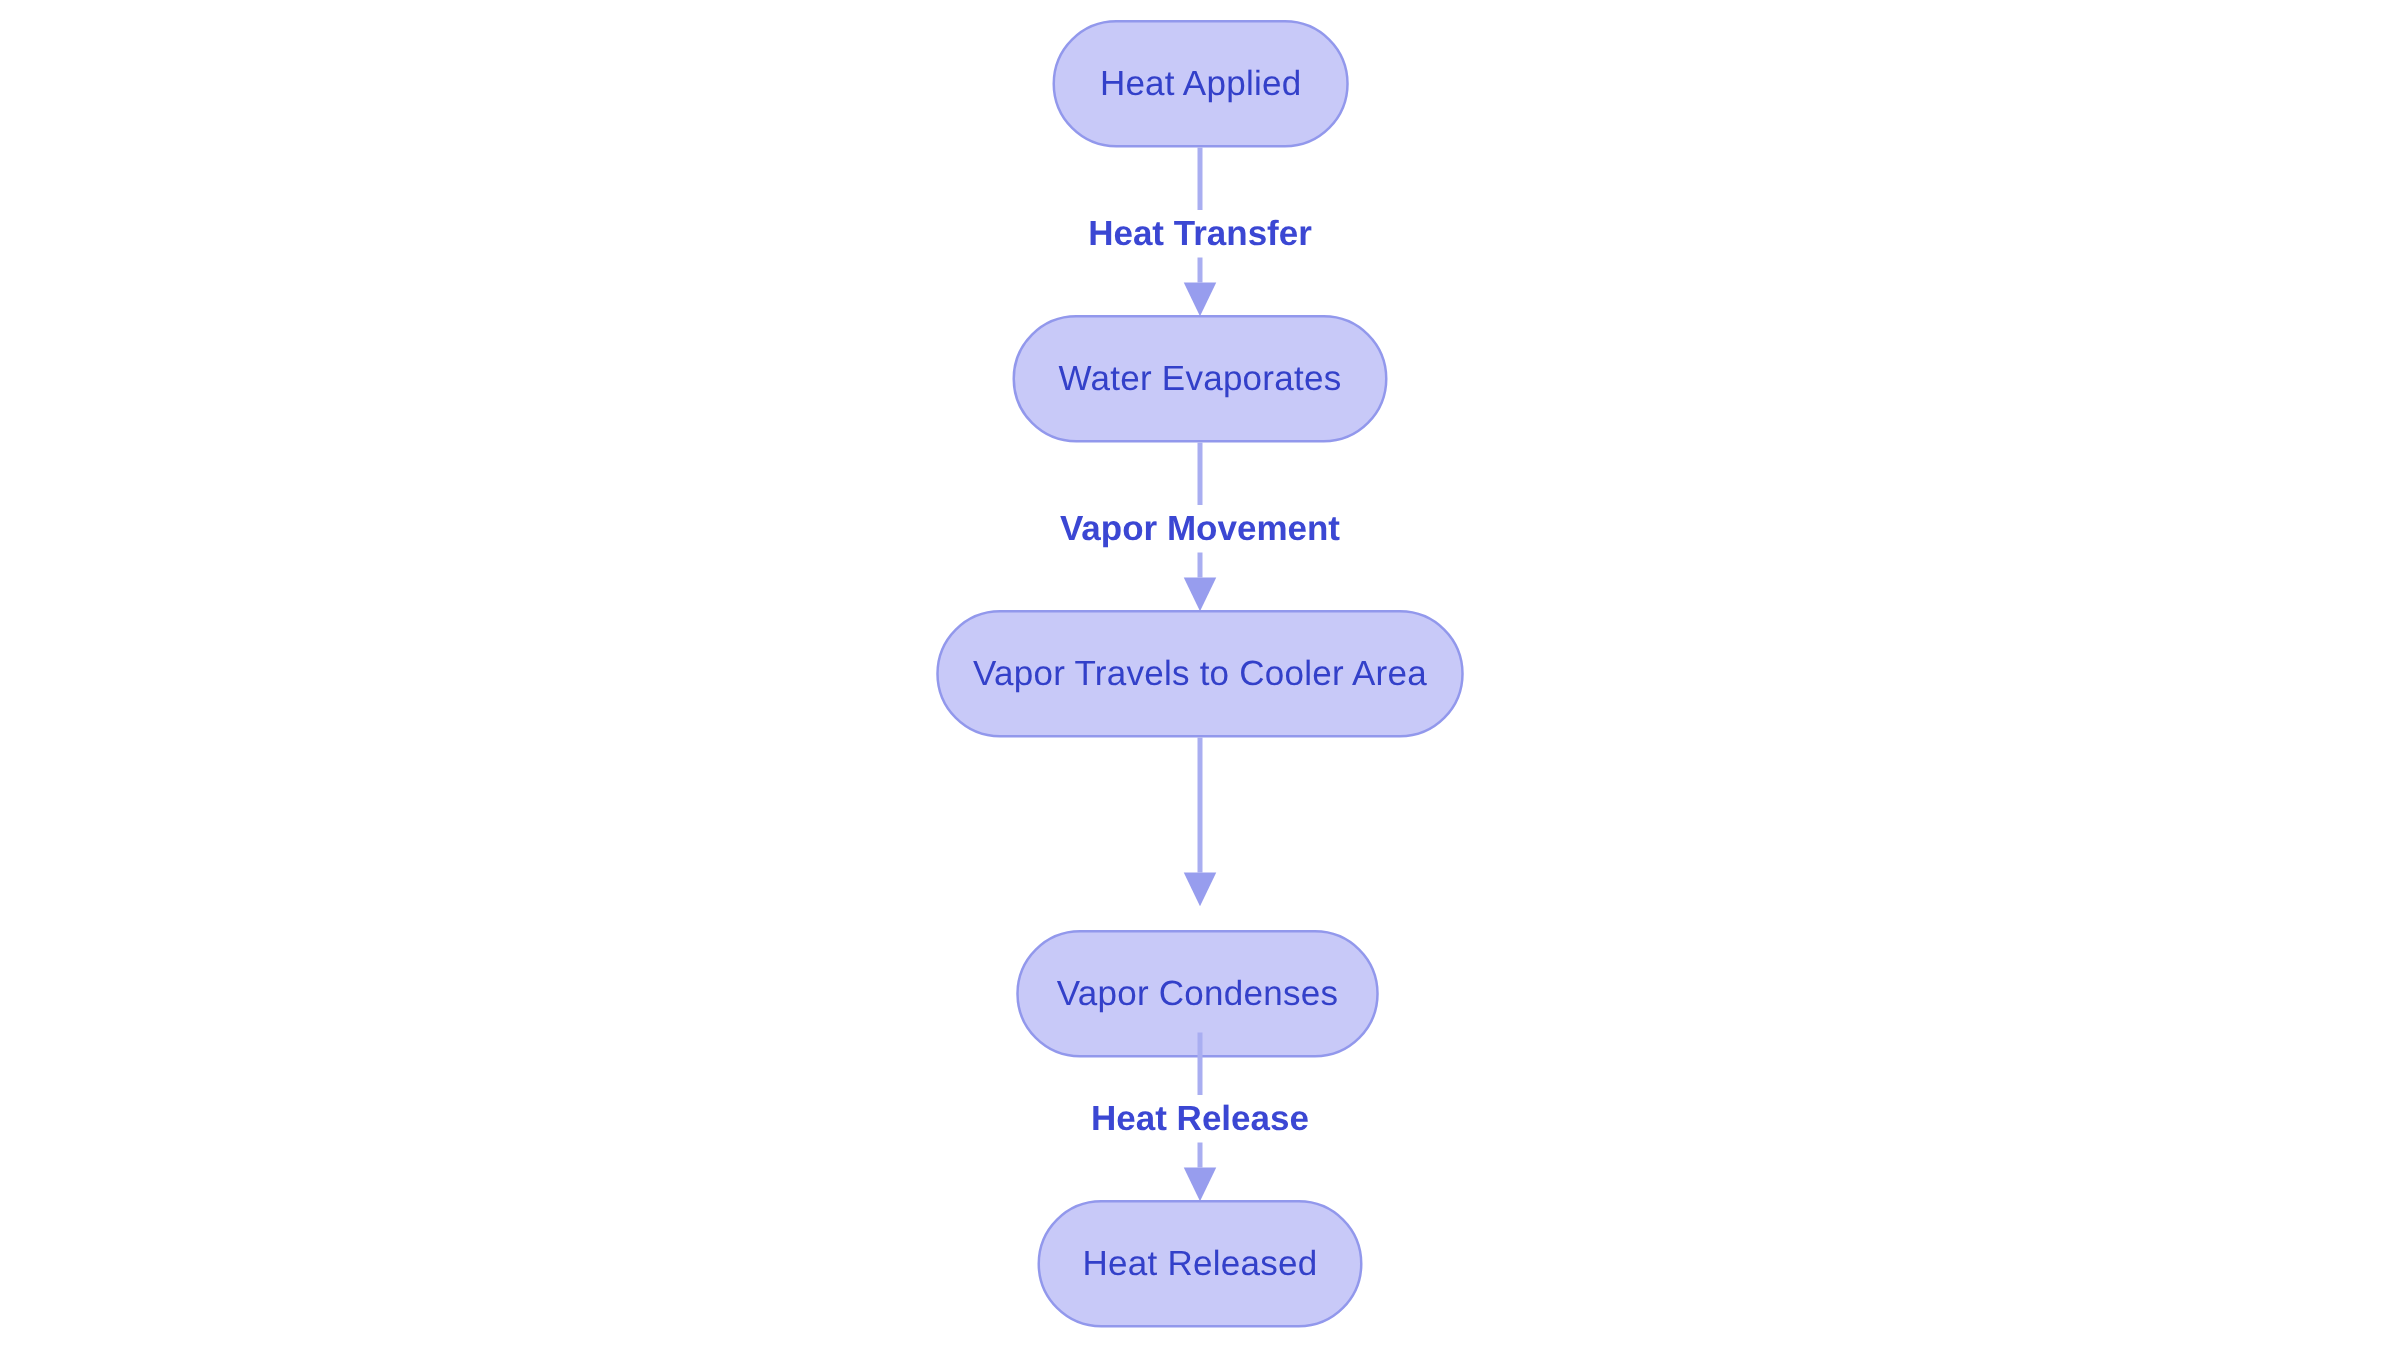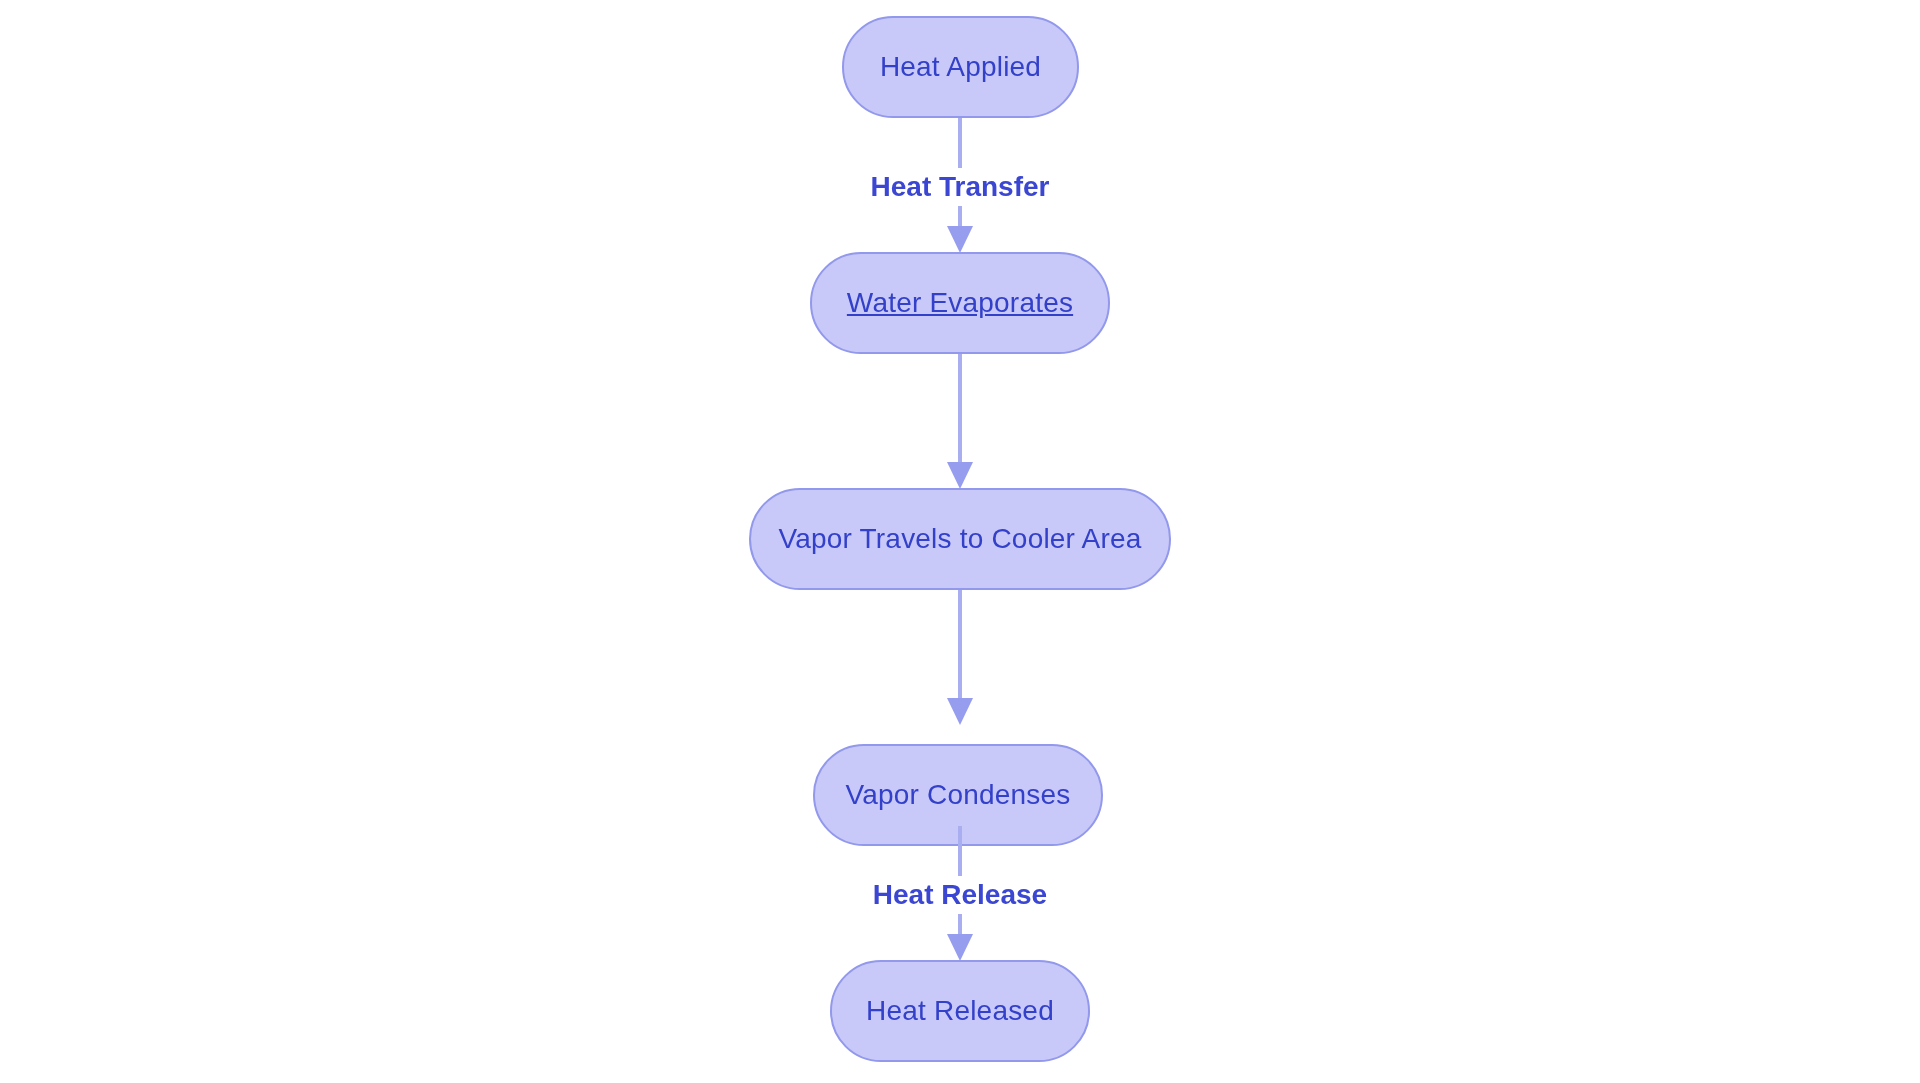--- a/index.html
+++ b/index.html
@@ -77,26 +77,29 @@
   <div class="flow-node" style="left:842px; top:16px; width:237px;text-align:center;">
     <span>Heat Applied</span>
   </div>
 
   <div class="edge-line" style="top:118px; height:108px;"></div>
   <div class="arrowhead" style="top:226px;"></div>
   <div class="edge-label" style="top:168px;">
     <span>Heat Transfer</span>
   </div>
 
-  <div class="flow-node" style="left:810px; top:252px; width:300px;text-decoration:underline;">
+  <div class="flow-node" style="left:810px; top:252px; width:300px;">
     <span>Water Evaporates</span>
   </div>
 
   <div class="edge-line" style="top:354px; height:108px;"></div>
   <div class="arrowhead" style="top:462px;"></div>
+  <div class="edge-label" style="top:404px;">
+    <span>Vapor Movement</span>
+  </div>
 
   <div class="flow-node" style="left:749px; top:488px; width:422px;">
     <span>Vapor Travels to Cooler Area</span>
   </div>
 
   <div class="edge-line" style="top:590px; height:108px;"></div>
   <div class="arrowhead" style="top:698px;"></div>
 
   <div class="flow-node" style="left:813px; top:744px; width:290px;">
     <span>Vapor Condenses</span>

